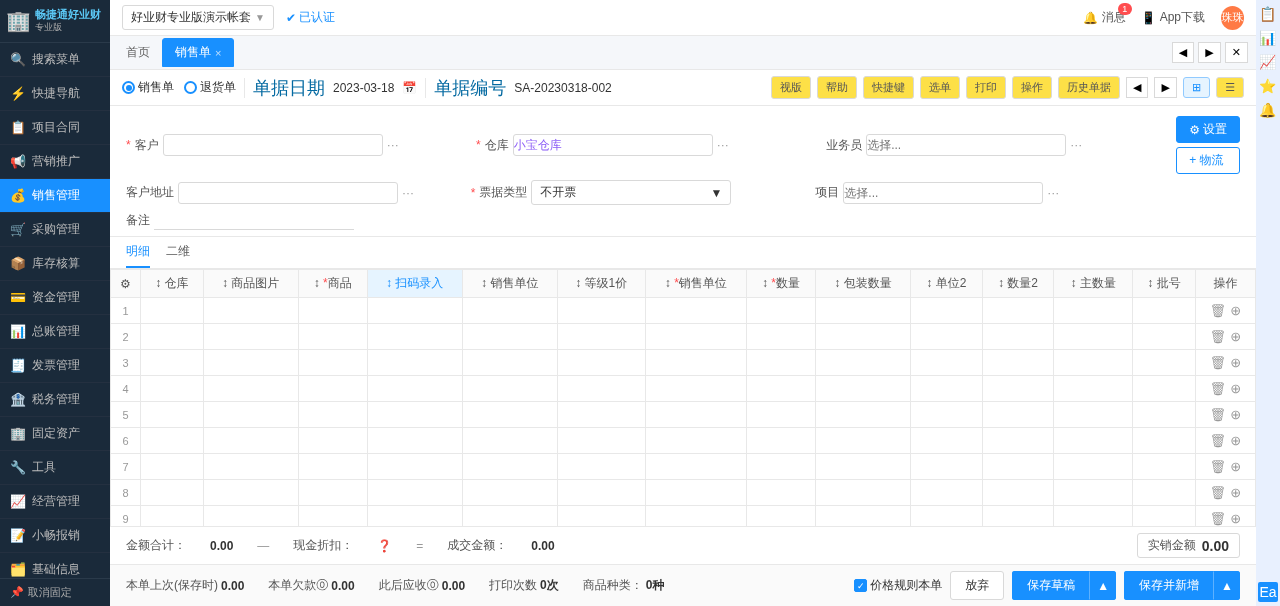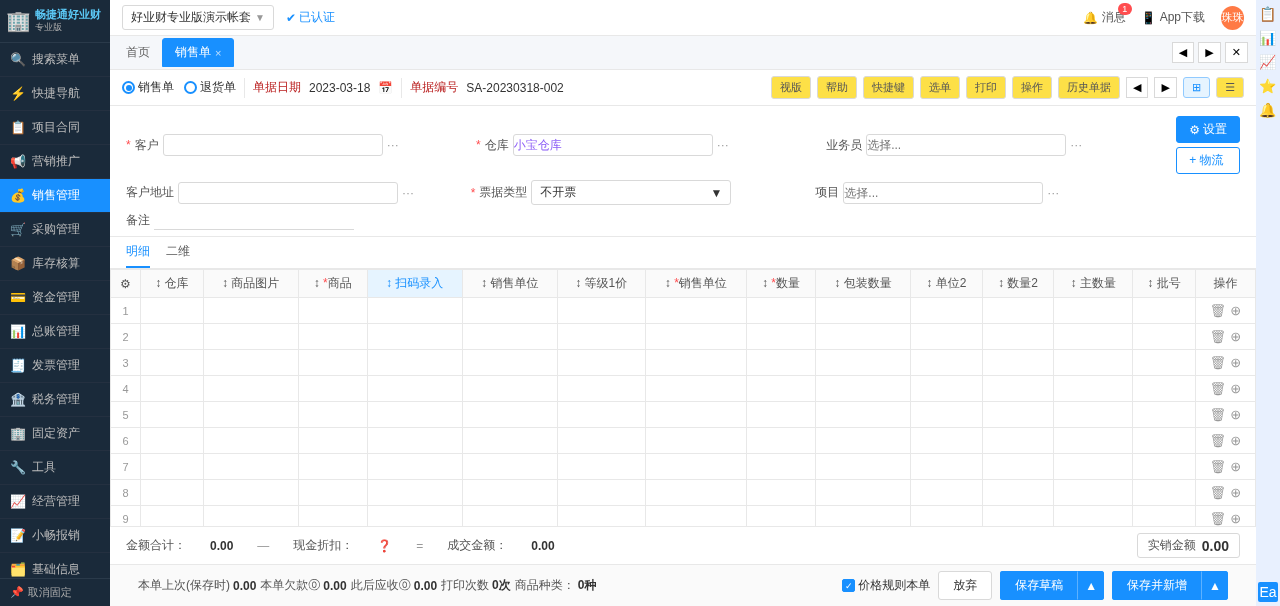--- a/index.html
+++ b/index.html
@@ -37,21 +37,21 @@
     .tab-item.active { background: #1890ff; color: #fff; border-color: #1890ff; }
     .tab-home { color: #666; font-size: 12px; cursor: pointer; padding: 5px 8px; }
 
     
     .toolbar { height: 36px; background: #fff; border-bottom: 1px solid #e8e8e8; display: flex; align-items: center; padding: 0 12px; gap: 8px; flex-shrink: 0; }
     .toolbar-radio-group { display: flex; align-items: center; gap: 10px; }
     .radio-option { display: flex; align-items: center; gap: 3px; cursor: pointer; font-size: 12px; }
     .radio-dot { width: 13px; height: 13px; border-radius: 50%; border: 2px solid #1890ff; display: flex; align-items: center; justify-content: center; }
     .radio-dot.checked::after { content: ''; width: 6px; height: 6px; border-radius: 50%; background: #1890ff; }
     .toolbar-sep { width: 1px; height: 20px; background: #e8e8e8; }
-    .toolbar-label { font-size: 12px; color: #b91c1c; }
+    .toolbar-label { font-size: 18px; color: #0369a1; }
     .toolbar-value { font-size: 12px; color: #333; }
     .toolbar-actions { margin-left: auto; display: flex; align-items: center; gap: 6px; }
     .toolbar-btn { padding: 3px 8px; border: 1px solid #d9d9d9; border-radius: 3px; background: #fde047; font-size: 11px; cursor: pointer; color: #555; display: flex; align-items: center; gap: 2px; }
     .toolbar-nav-btn { padding: 3px 6px; border: 1px solid #d9d9d9; background: #fff; cursor: pointer; font-size: 11px; }
     .blue-btn { background: #e6f4ff; border-color: #91caff; color: #1890ff; }
 
     
     .form-area { background: #fff; padding: 10px 16px 6px; border-bottom: 1px solid #e8e8e8; flex-shrink: 0; }
     .form-row { display: flex; align-items: center; gap: 8px; margin-bottom: 6px; }
     .form-group { display: flex; align-items: center; gap: 4px; flex: 1; }
@@ -93,21 +93,21 @@
     .bottom-row1 .label { font-size: 12px; color: #555; }
     .bottom-row1 .val { font-size: 12px; color: #333; font-weight: bold; }
     .dash { color: #999; }
     .help-icon { color: #999; cursor: pointer; font-size: 12px; }
     .equals { color: #999; }
     .realized-amount { margin-left: auto; display: flex; align-items: center; gap: 6px; background: #fff; border: 1px solid #d9d9d9; border-radius: 3px; padding: 3px 10px; }
     .realized-label { font-size: 12px; color: #555; }
     .realized-val { font-size: 14px; font-weight: bold; color: #333; }
 
     
-    .footer-bar { background: #fafafa; border-top: 1px solid #e8e8e8; padding: 6px 28px; display: flex; align-items: center; gap: 4px; flex-shrink: 0; }
+    .footer-bar { background: #fafafa; border-top: 1px solid #e8e8e8; padding: 6px 16px; display: flex; align-items: center; gap: 24px; flex-shrink: 0; }
     .footer-item { font-size: 12px; color: #555; display: flex; align-items: center; gap: 3px; }
     .footer-item .val { color: #333; font-weight: bold; }
     .footer-right { margin-left: auto; display: flex; align-items: center; gap: 8px; }
     .checkbox-label { display: flex; align-items: center; gap: 3px; font-size: 12px; cursor: pointer; }
     .checkbox-box { width: 13px; height: 13px; border: 1px solid #1890ff; background: #1890ff; border-radius: 2px; display: flex; align-items: center; justify-content: center; color: #fff; font-size: 9px; }
     .footer-btn { padding: 5px 14px; border-radius: 3px; font-size: 12px; cursor: pointer; }
     .footer-btn.default { background: #fff; border: 1px solid #d9d9d9; color: #333; }
     .footer-btn.primary { background: #1890ff; border: 1px solid #1890ff; color: #fff; }
 
     

